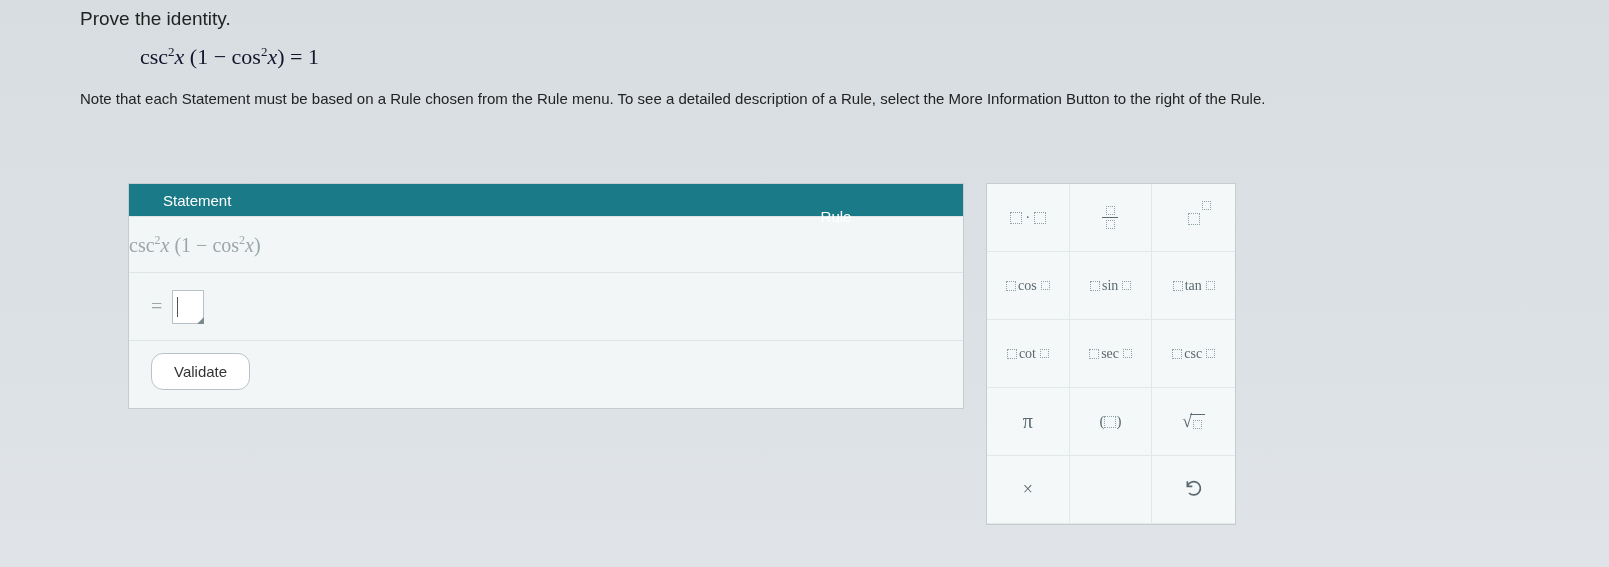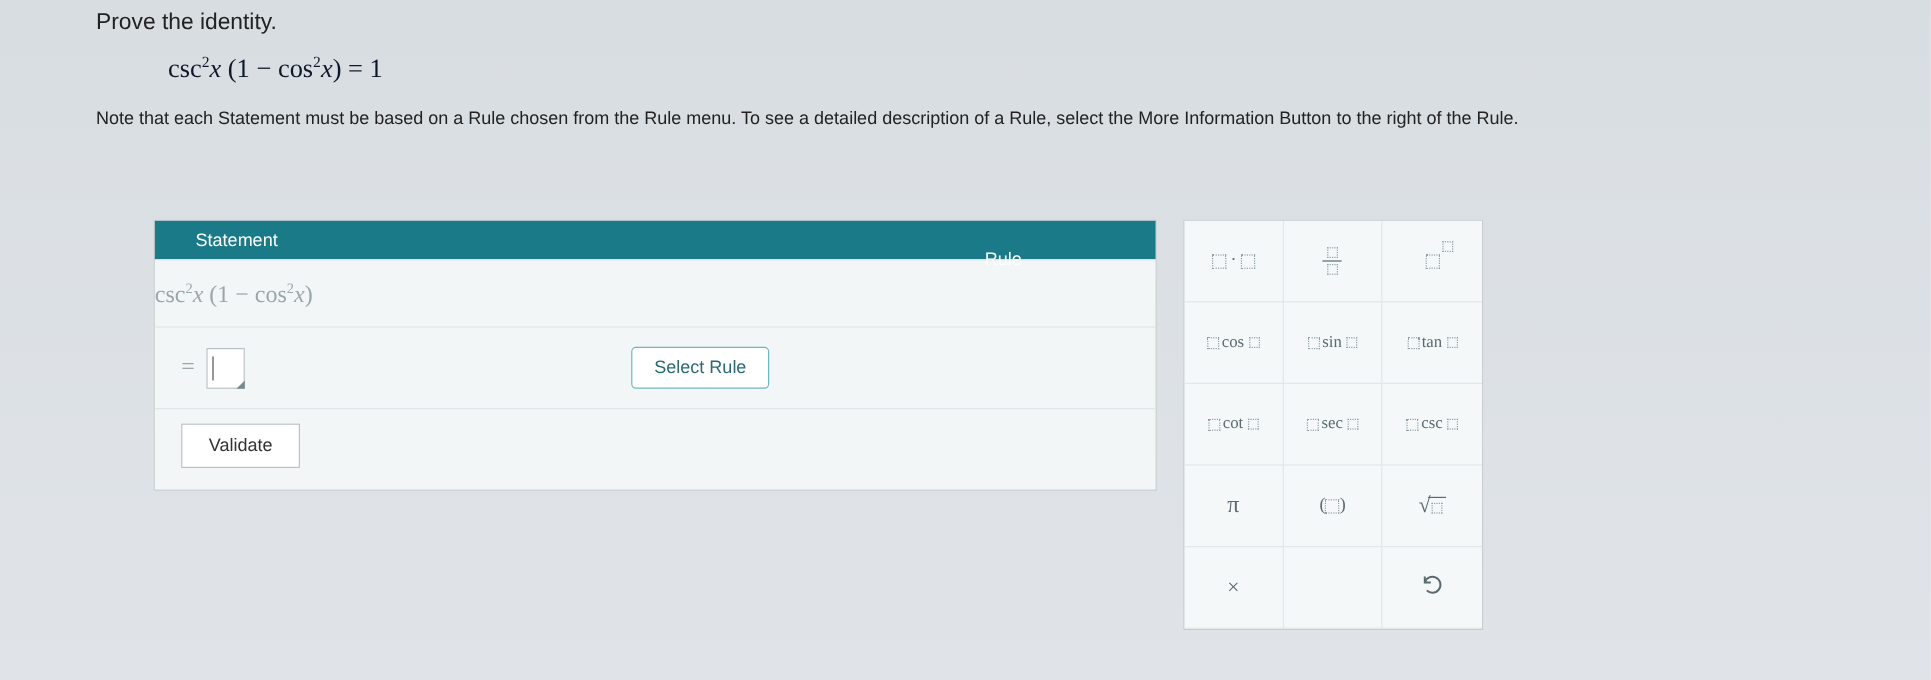--- a/index.html
+++ b/index.html
@@ -126,21 +126,21 @@
     .validate-row {
       padding: 12px 0 18px 22px;
       border-top: 1px solid #dfe4e7;
     }
     .validate-btn {
       background: #fff;
       border: 1px solid #b9c3c7;
       padding: 9px 22px;
       font-size: 15px;
       color: #333;
-      border-radius: 0;
+      border-radius: 12px;
       cursor: pointer;
     }
     
     .palette {
       width: 250px;
       border: 1px solid #c6cdd1;
       background: #f5f8f9;
     }
     .pal-grid {
       display: grid;
@@ -233,23 +233,20 @@
       <div class="stmt-cell">
         csc<sup>2</sup><i>x</i> (1 − cos<sup>2</sup><i>x</i>)
       </div>
       <div class="rule-cell"></div>
     </div>
     <div class="row eq-row">
       <span class="eq-sign">=</span>
       <div class="input-box">
         <span class="input-cursor"></span>
       </div>
-      <div class="rule-cell" style="flex:1;">
-        <button class="select-rule-btn">Select Rule</button>
-      </div>
     </div>
     <div class="validate-row">
       <button class="validate-btn">Validate</button>
     </div>
   </div>
 
   <div class="palette">
     <div class="pal-grid">
 
       <div class="pal-cell">

